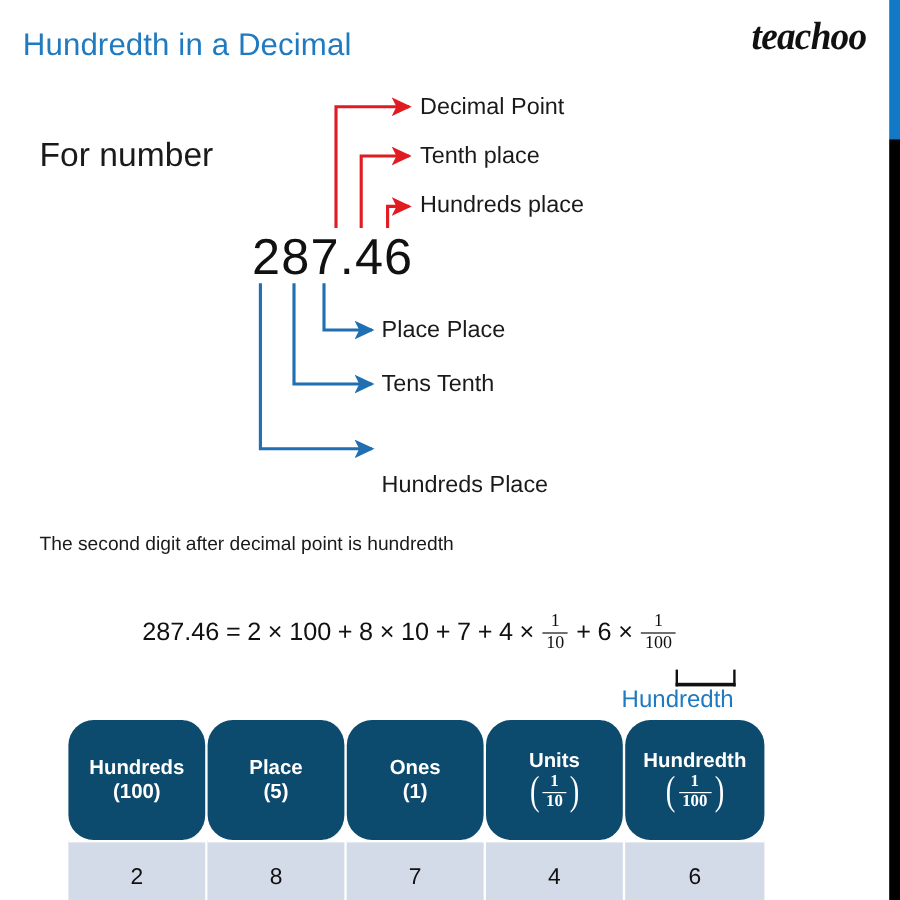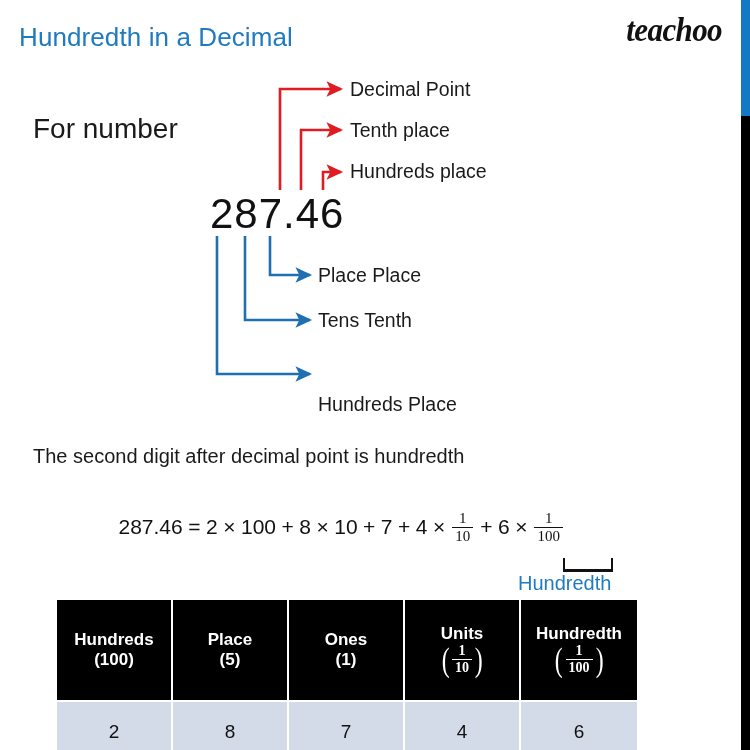--- a/index.html
+++ b/index.html
@@ -64,21 +64,21 @@
     left: 33px;
     top: 113px;
     font-size: 28px;
     color: #1a1a1a;
     white-space: nowrap;
   }
   .second-digit-line {
     position: absolute;
     left: 33px;
     top: 445px;
-    font-size: 20px;
+    font-size: 16px;
     color: #1a1a1a;
     white-space: nowrap;
   }
 
   
   .focus-number {
     position: absolute;
     left: 210px;
     top: 190px;
     font-size: 42px;
@@ -169,29 +169,30 @@
   .pv-table {
     position: absolute;
     left: 57px;
     top: 600px;
     width: 580px;
     border-collapse: separate;
     border-spacing: 0;
     table-layout: fixed;
   }
   .pv-table th {
-    background: #000000;
+    background: #0c4a6e;
     color: #ffffff;
     font-size: 17px;
     font-weight: bold;
     vertical-align: middle;
     height: 92px;
     padding: 4px 2px;
     border-right: 2px solid #ffffff;
     line-height: 1.2;
+    border-radius: 21px;
   }
   .pv-table th:last-child { border-right: none; }
   .pv-table td {
     background: #d3dbe8;
     color: #111111;
     font-size: 19px;
     text-align: center;
     vertical-align: middle;
     height: 58px;
     border-right: 2px solid #ffffff;

